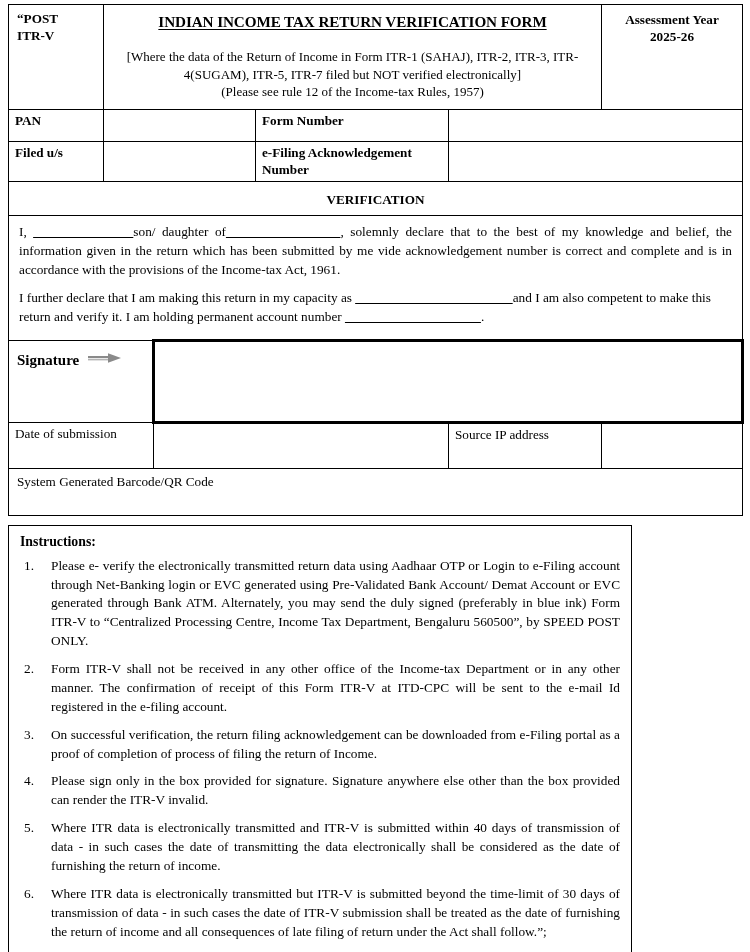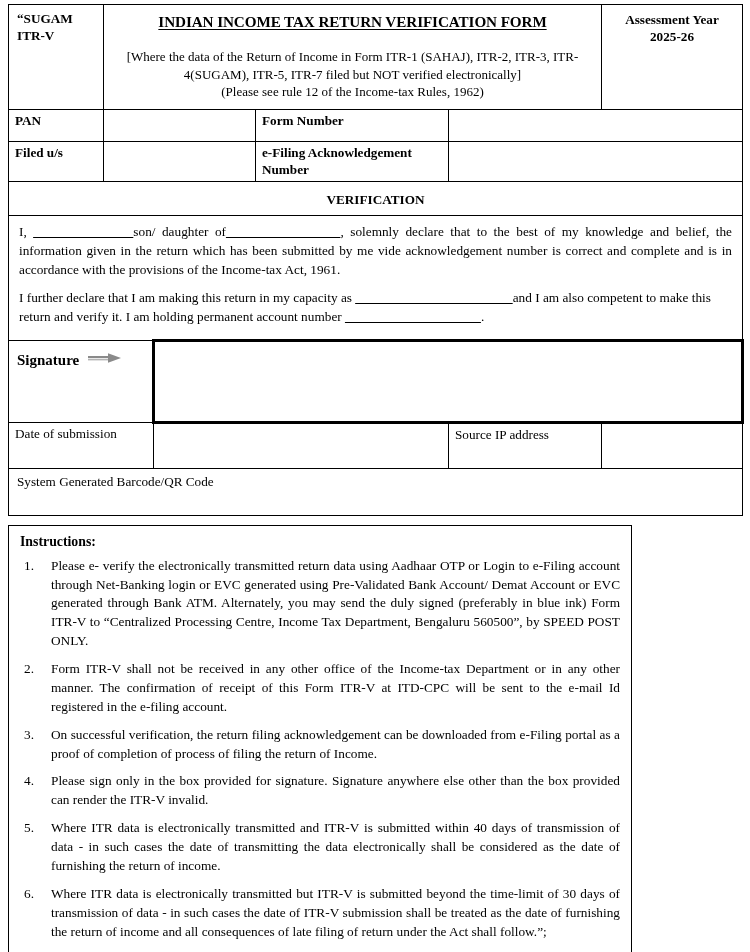--- a/index.html
+++ b/index.html
@@ -180,28 +180,28 @@
       <col style="width:50px">
       <col style="width:102px">
       <col style="width:193px">
       <col style="width:153px">
       <col style="width:141px">
     </colgroup>
 
     <tbody>
         <tr>
       <td colspan="1" class="cell-formname">
-        <span>“SUGAM</span><br>
+        <span>“POST</span><br>
         <span>ITR-V</span>
       </td>
       <td colspan="4" class="cell-header-mid">
         <span class="main-title">INDIAN INCOME TAX RETURN VERIFICATION FORM</span>
         <div class="subtitle">
           <span>[Where the data of the Return of Income in Form ITR-1 (SAHAJ), ITR-2, ITR-3, ITR-4(SUGAM), ITR-5, ITR-7 filed but NOT verified electronically]</span>
-          <span class="lastline">(Please see rule 12 of the Income-tax Rules, 1962)</span>
+          <span class="lastline">(Please see rule 12 of the Income-tax Rules, 1957)</span>
         </div>
       </td>
       <td colspan="1" class="cell-ay">
         <span>Assessment Year</span><br>
         <span>2025-26</span>
       </td>
     </tr>
 
 
     <tr class="row-pan">

